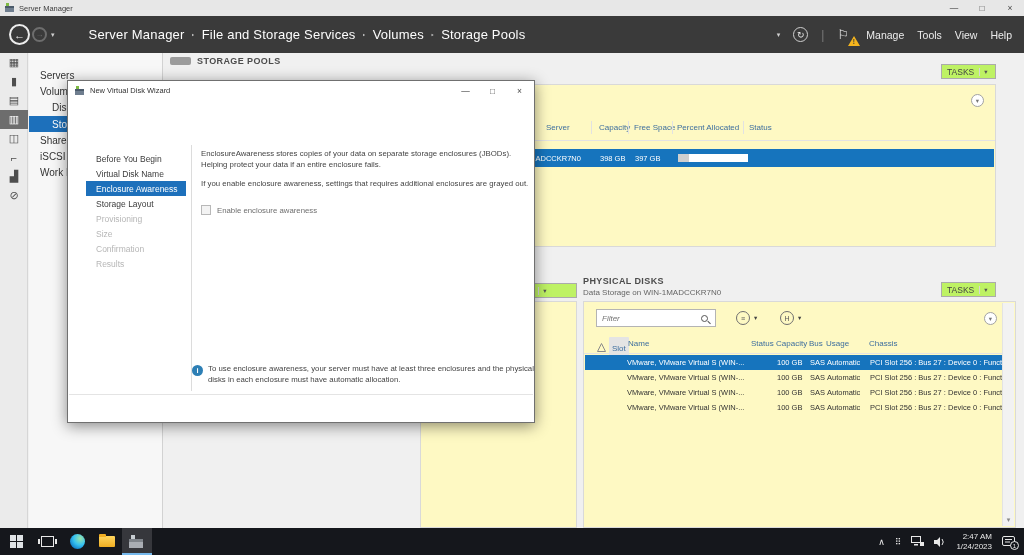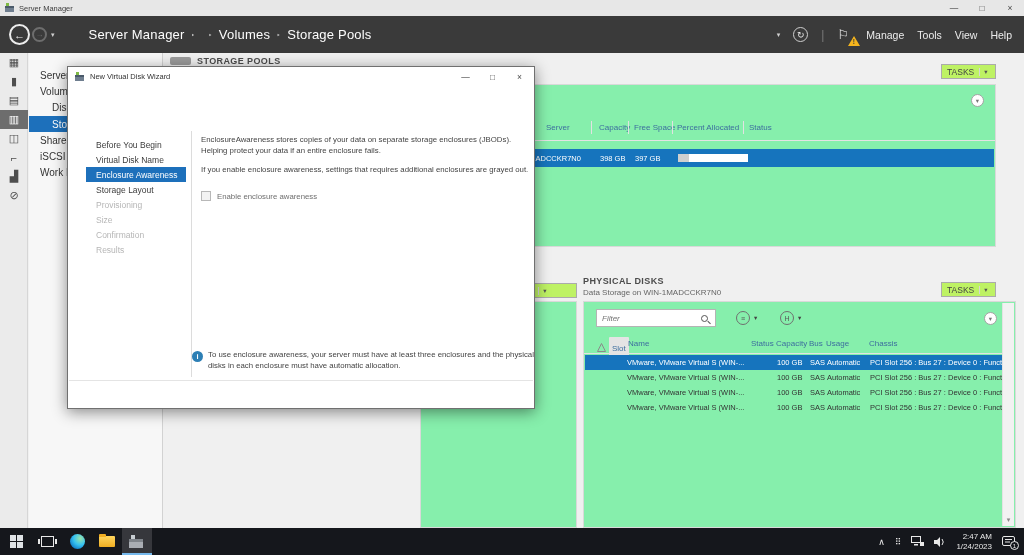--- a/index.html
+++ b/index.html
@@ -32,21 +32,21 @@
   .strip-ico.sel { background:#6d6d6d; color:#fff; }
   .strip-flyout { position:absolute; font-size:7px; color:#555; }
 
   
   .sidebar { position:absolute; top:53px; left:29px; width:134px; bottom:27px; background:#f7f7f7; border-right:1px solid #d2d2d2; padding-top:14px; }
   .side-item { height:16.3px; display:flex; align-items:center; padding-left:11px; font-size:10px; color:#333; }
   .side-item.ind { padding-left:23px; }
   .side-item.sel { background:#1d70bb; color:#fff; }
 
   
-  .panel { position:absolute; background:#86efac; border:1px solid #d9d9d9; }
+  .panel { position:absolute; background:#fef9c3; border:1px solid #d9d9d9; }
   .tile-title { position:absolute; font-size:9px; font-weight:bold; color:#4c4c4c; letter-spacing:.4px; }
   .tile-sub { position:absolute; font-size:8px; color:#666; }
   .tile-ico { position:absolute; width:21px; height:8px; background:#9b9b9b; border-radius:2px; }
   .tasks-btn { position:absolute; height:15px; display:flex; align-items:center; background:#bef264; border:1px solid #ababab; font-size:8.5px; color:#444; }
   .tasks-btn .lbl { padding:0 5px; }
   .tasks-btn .car { padding:0 4px; border-left:1px solid #d6d6d6; font-size:6.5px; color:#555; }
   .circlechev { position:absolute; width:13px; height:13px; border:1px solid #a2a2a2; border-radius:50%; color:#777; font-size:6.5px; display:flex; align-items:center; justify-content:center; background:#fff; }
   .colhdr { position:absolute; font-size:8px; color:#3d6e9e; white-space:nowrap; }
   .hdrline { position:absolute; width:1px; height:13px; background:#e2e2e2; }
   .cell { position:absolute; font-size:7.5px; white-space:nowrap; }
@@ -62,21 +62,21 @@
   .filterbox input { flex:1; border:none; outline:none; font-style:italic; font-size:8px; color:#777; padding-left:5px; width:90px; font-family:"Liberation Sans",sans-serif; background:transparent; }
   .mag { position:relative; width:7px; height:7px; border:1.3px solid #555; border-radius:50%; flex:none; margin-right:7px; }
   .mag::after { content:""; position:absolute; width:4px; height:1.3px; background:#555; transform:rotate(45deg); left:5px; top:6px; }
   .circbtn { position:absolute; display:flex; align-items:center; gap:4px; }
   .circbtn .circ { width:14px; height:14px; border:1px solid #6f6f6f; border-radius:50%; display:flex; align-items:center; justify-content:center; font-size:7px; color:#555; }
   .circbtn .car { font-size:6.5px; color:#444; }
   .pd-scroll { position:absolute; top:1px; bottom:1px; right:1px; width:12px; background:#f2f2f2; border-left:1px solid #e3e3e3; }
   .pd-scroll .chev { position:absolute; bottom:2px; left:0; right:0; text-align:center; font-size:7px; color:#888; }
 
   
-  .wizard { position:absolute; left:67px; top:66px; width:468px; height:343px; background:#fff; border:1px solid #707070; box-shadow:0 3px 14px rgba(0,0,0,.45);padding-left:39px; }
+  .wizard { position:absolute; left:67px; top:80px; width:468px; height:343px; background:#fff; border:1px solid #707070; box-shadow:0 3px 14px rgba(0,0,0,.45);padding-left:39px; }
   .wiz-titlebar { position:absolute; top:0; left:0; right:0; height:19px; display:flex; align-items:center; padding-left:7px; font-size:7.5px; color:#333; background:#fff; }
   .wiz-controls { position:absolute; right:1px; top:0; height:19px; display:flex; }
   .wiz-controls span { width:27px; display:flex; align-items:center; justify-content:center; font-size:8.5px; color:#4a4a4a; }
   .wiz-heading { position:absolute; left:21px; top:31px; font-size:13.5px; color:#2d7fb5; }
   .wiz-nav { position:absolute; left:18px; top:70px; width:100px; }
   .wstep { height:15px; display:flex; align-items:center; padding-left:10px; font-size:8.5px; color:#3c3c3c; white-space:nowrap; }
   .wstep.sel { background:#1d70bb; color:#fff; }
   .wstep.dis { color:#b6b6b6; }
   .wiz-vline { position:absolute; left:123px; top:64px; height:246px; width:1px; background:#dcdcdc; }
   .wiz-body { position:absolute; left:133px; top:68px; width:334px; font-size:7.8px; color:#444; line-height:1.4; }
@@ -137,20 +137,21 @@
     </div>
   </div>
 
   <div class="navbar">
     <span class="navcircle">←</span>
     <span class="navcircle fwd">→</span>
     <span class="navcaret">▾</span>
     <div class="breadcrumb">
       <span>Server Manager</span>
       <span class="sep">‣</span>
+      <span>File and Storage Services</span>
       <span class="sep">‣</span>
       <span>Volumes</span>
       <span class="sep">‣</span>
       <span>Storage Pools</span>
     </div>
     <div class="navright">
       <span class="navcaret">▾</span>
       <span class="refreshcircle">↻</span>
       <span class="vsep">|</span>
       <span class="flagwrap">

